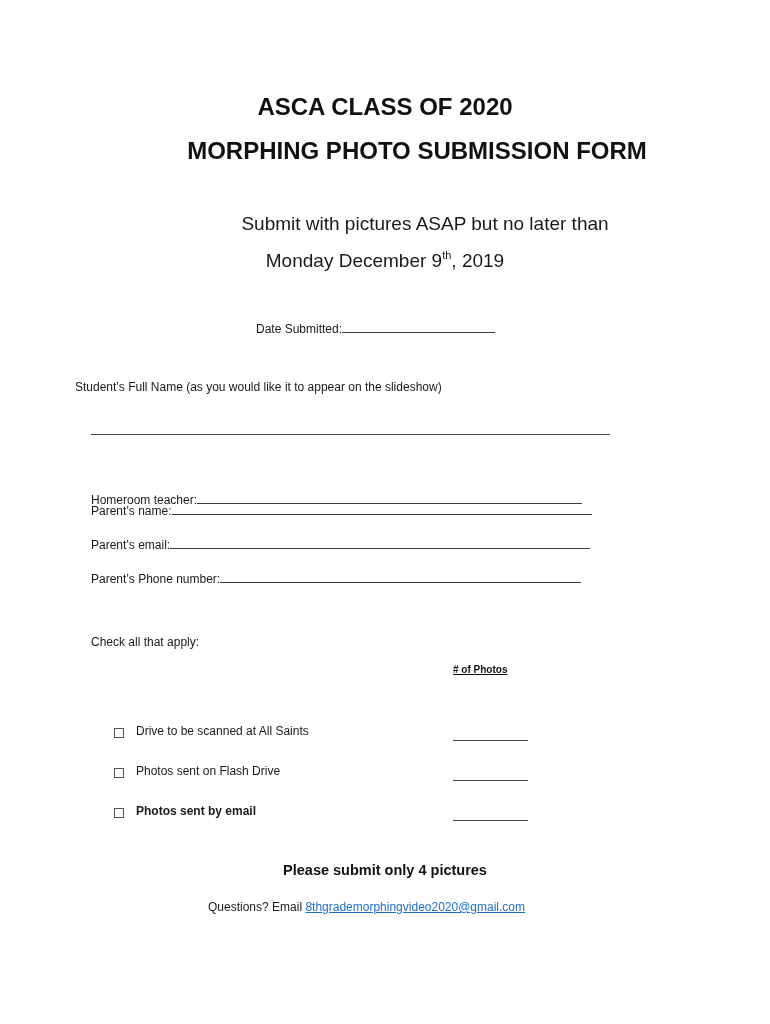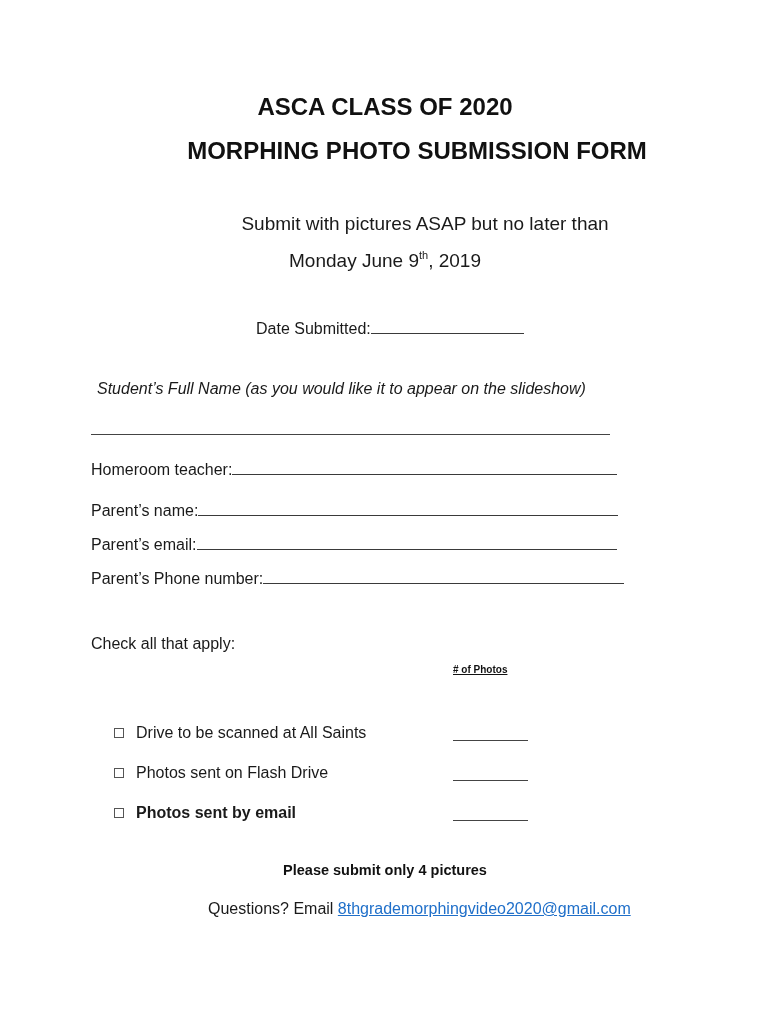--- a/index.html
+++ b/index.html
@@ -18,21 +18,21 @@
     .abs { position: absolute; white-space: nowrap; }
     .title {
       left: 0; width: 770px; text-align: center;
       font-weight: bold; font-size: 24px; color: #111;
     }
     .subtitle {
       left: 0; width: 770px; text-align: center;
       font-size: 19px; color: #1a1a1a;
     }
     .subtitle sup { font-size: 11px; vertical-align: 8px; line-height: 0; }
-    .body-text { font-size: 16px; color: #1a1a1a; }
+    .body-text { font-size: 12px; color: #1a1a1a; }
     .blank {
       display: inline-block;
       border-bottom: 1px solid #3a3a3a;
       vertical-align: baseline;
       height: 12px;
     }
     .checkbox {
       width: 8px; height: 8px;
       border: 1px solid #555;
       background: #fff;
@@ -58,30 +58,30 @@
       height: 0;
     }
   </style>
 </head>
 <body>
 
 <div class="abs title" style="top:93px;">ASCA CLASS OF 2020</div>
 <div class="abs title" style="top:137px;padding-left:32px;">MORPHING PHOTO SUBMISSION FORM</div>
 
 <div class="abs subtitle" style="top:213px;padding-left:40px;">Submit with pictures ASAP but no later than</div>
-<div class="abs subtitle" style="top:250px;"><span>Monday June 9</span><sup>th</sup><span>, 2019</span></div>
+<div class="abs subtitle" style="top:250px;"><span>Monday December 9</span><sup>th</sup><span>, 2019</span></div>
 
 <div class="abs body-text" style="top:320px; left:256px;">
   <span>Date Submitted:</span><span class="blank" style="width:153px;"></span>
 </div>
 
-<div class="abs body-text" style="top:380px; left:97px;font-style:italic;">Student’s Full Name (as you would like it to appear on the slideshow)</div>
+<div class="abs body-text" style="top:380px; left:75px;">Student’s Full Name (as you would like it to appear on the slideshow)</div>
 <div class="abs" style="top:434px; left:91px; width:519px; border-bottom:1px solid #444;"></div>
 
-<div class="abs body-text" style="top:461px; left:91px;text-align:right;">
+<div class="abs body-text" style="top:491px; left:91px;text-align:right;">
   <span>Homeroom teacher:</span><span class="blank" style="width:385px;"></span>
 </div>
 
 <div class="abs body-text" style="top:502px; left:91px;">
   <span>Parent’s name:</span><span class="blank" style="width:420px;"></span>
 </div>
 
 <div class="abs body-text" style="top:536px; left:91px;">
   <span>Parent’s email:</span><span class="blank" style="width:420px;"></span>
 </div>

